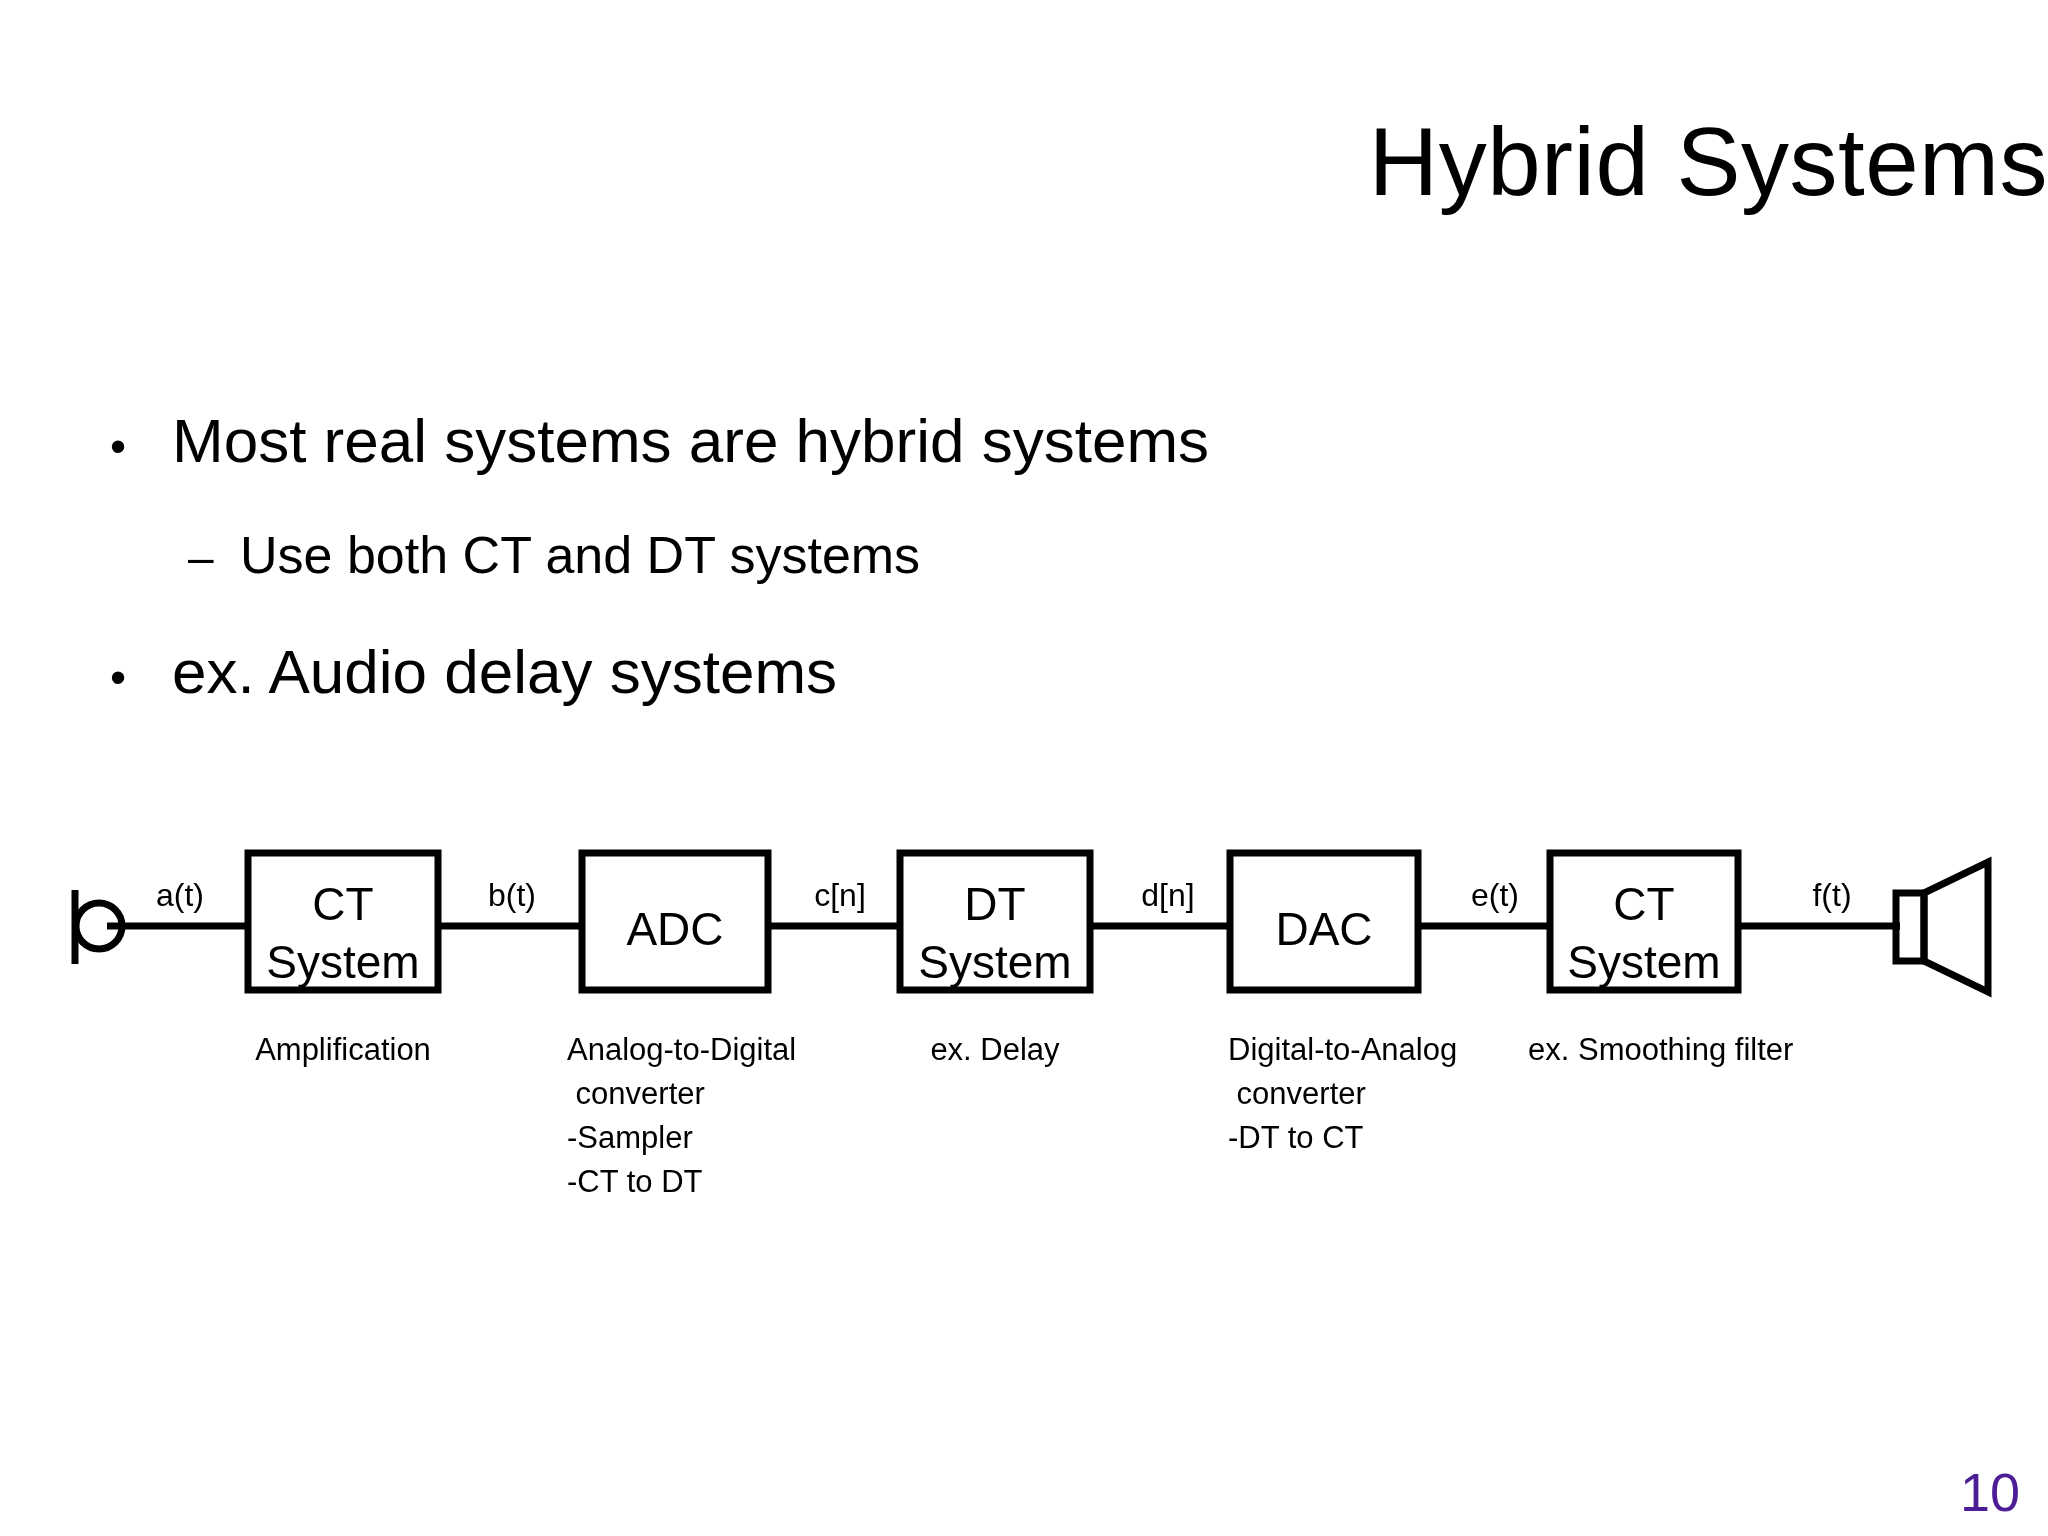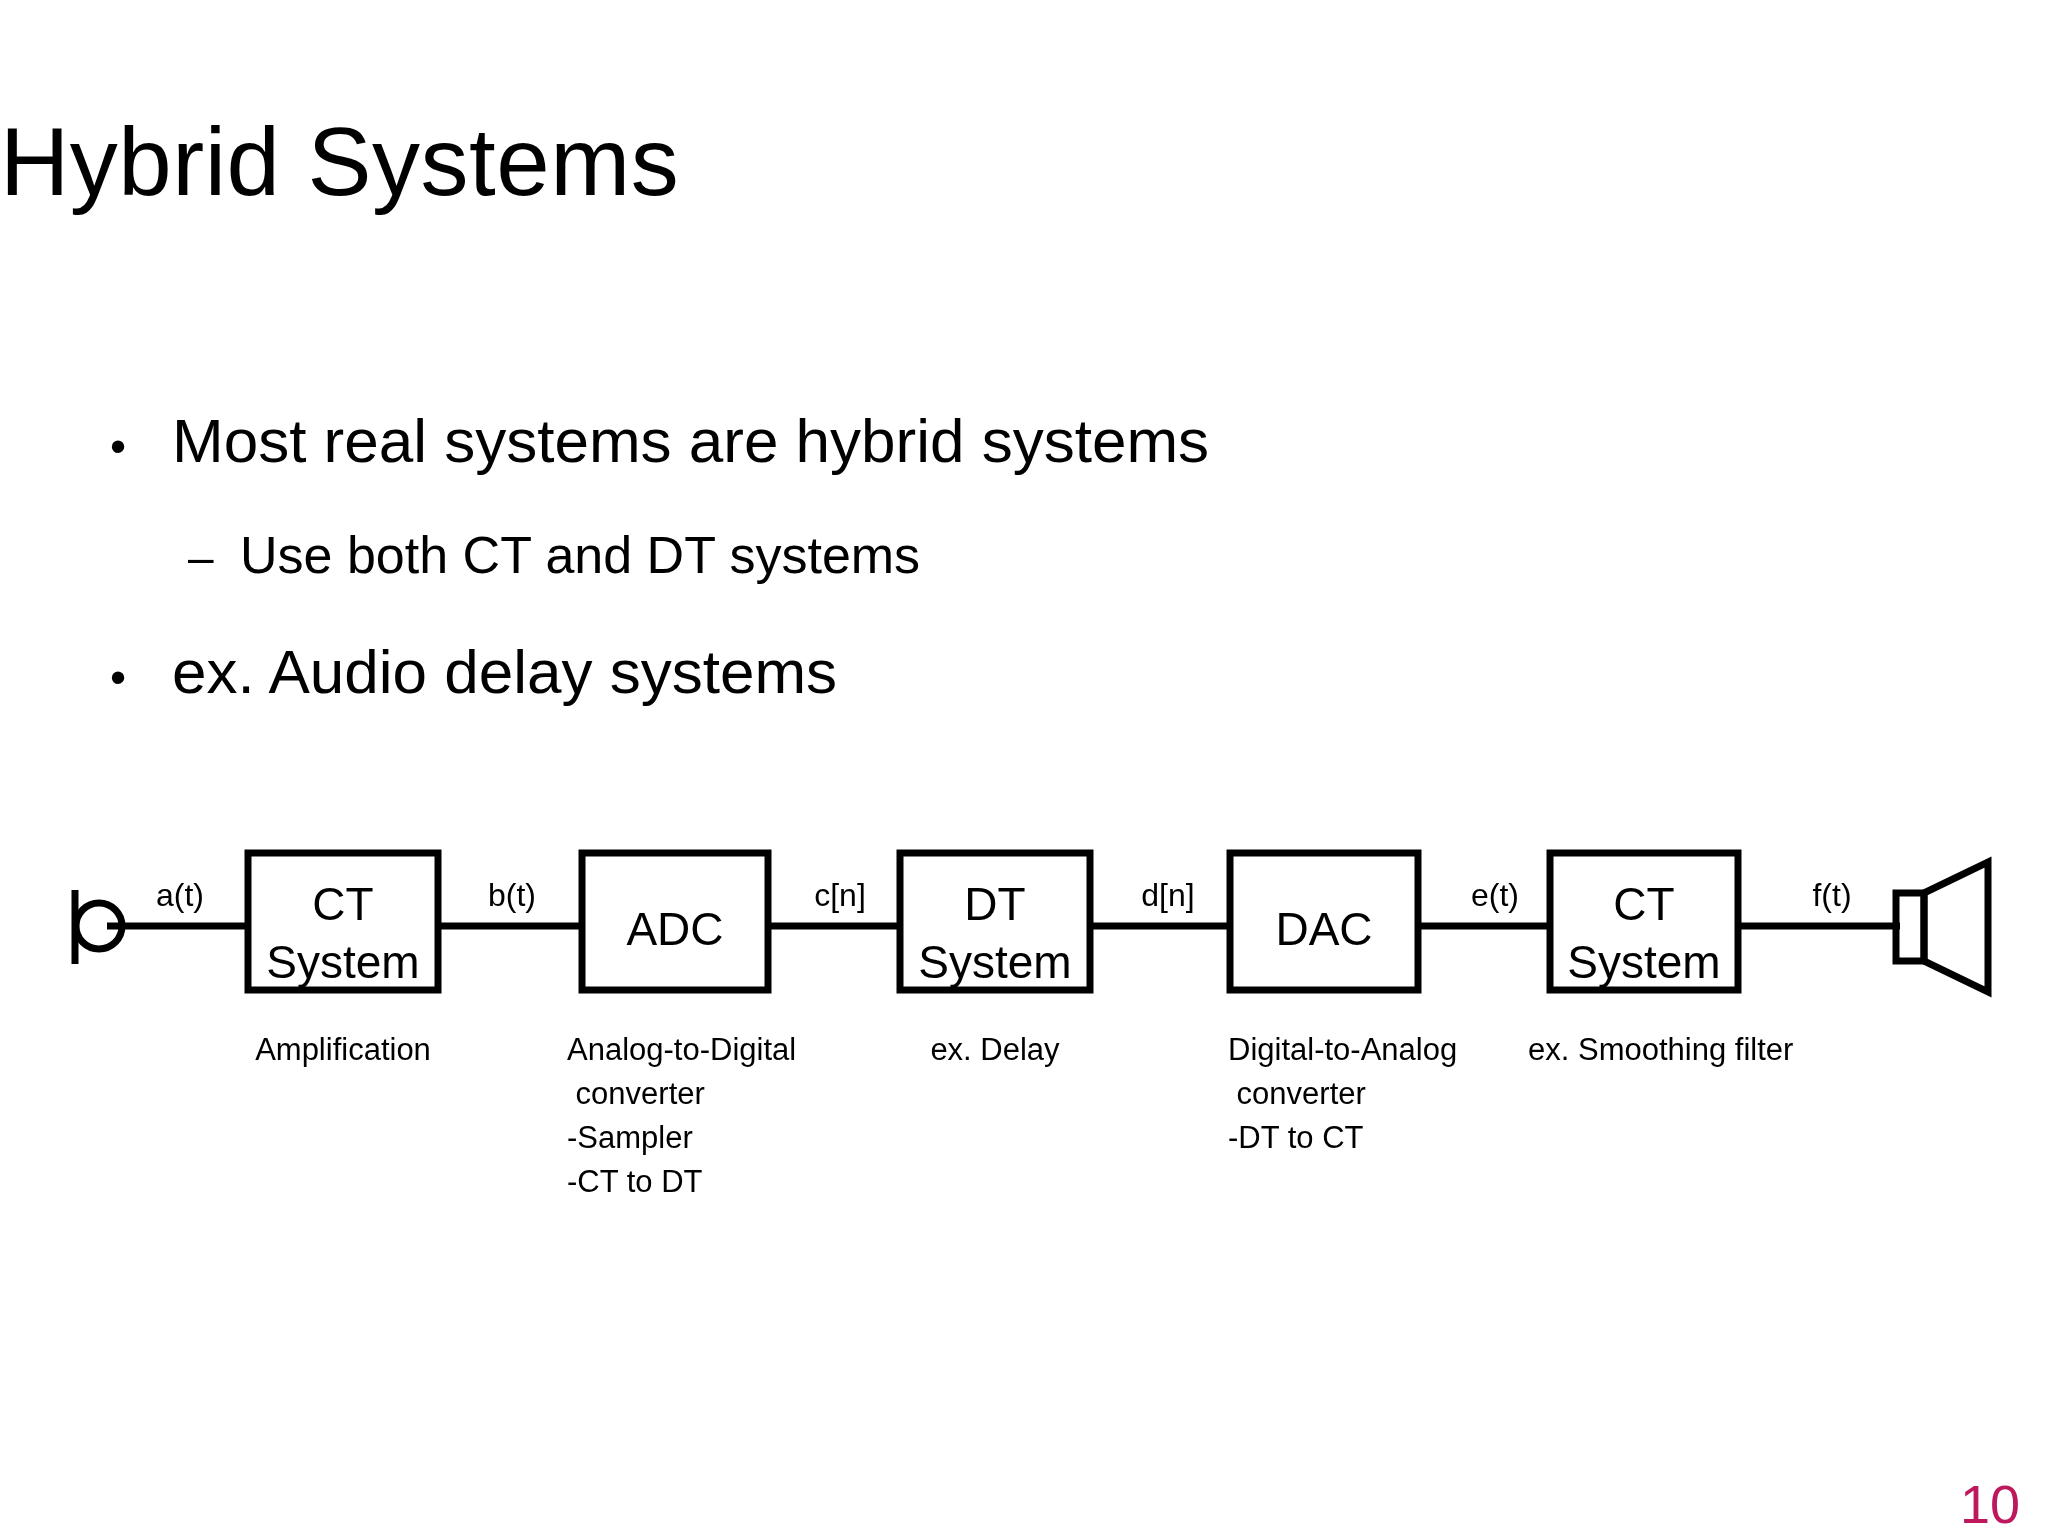--- a/index.html
+++ b/index.html
@@ -15,21 +15,21 @@
     font-family: "Liberation Sans", sans-serif;
     color: #000000;
   }
 
   
   #slide-title {
     position: absolute;
     left: 0;
     top: 112px;
     width: 2048px;
-    text-align: left;
+    text-align: right;
     font-size: 96px;
     line-height: 1.05;
     font-weight: normal;
     letter-spacing: 0.5px;
     color: #000;
   }
 
   
   #bullet-list {
     position: absolute;
@@ -76,24 +76,24 @@
     width: 2048px;
     height: 1536px;
     pointer-events: none;
   }
   #diagram svg { display: block; }
 
   
   #page-number {
     position: absolute;
     right: 28px;
-    bottom: 5px;
+    bottom: 17px;
     font-size: 54px;
     line-height: 1;
-    color: #be185d;
+    color: #4c1d95;
   }
 </style>
 </head>
 <body>
 
 <div id="slide-title">Hybrid Systems</div>
 
 <div id="bullet-list">
 
   <div class="bullet-row level1">

